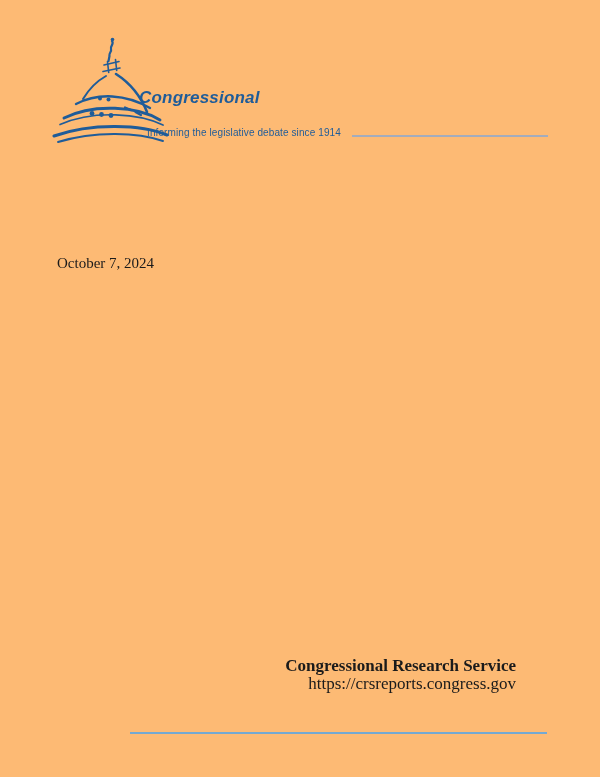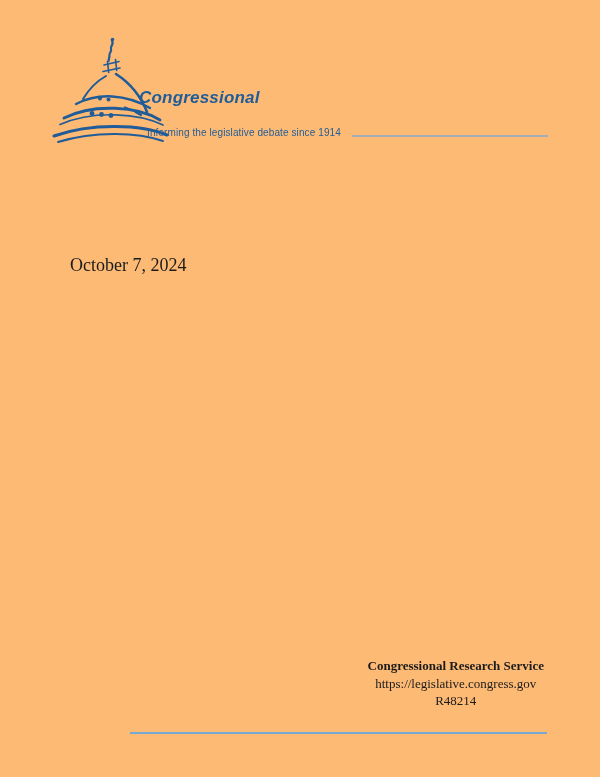--- a/index.html
+++ b/index.html
@@ -59,36 +59,36 @@
     width: 470px;
     color: #1b1b1b;
     font-family: "Liberation Serif", serif;
     font-weight: bold;
     font-size: 20px;
     line-height: 32px;
   }
   .title span { display: block; }
   .report-date {
     position: absolute;
-    left: 70px;
+    left: 57px;
     top: 255px;
     color: #1b1b1b;
     font-family: "Liberation Serif", serif;
-    font-size: 18px;
+    font-size: 15px;
   }
 
   
   .footer-right {
     position: absolute;
-    right: 56px;
+    right: 84px;
     top: 657px;
-    text-align: center;
+    text-align: right;
     color: #1b1b1b;
     font-family: "Liberation Serif", serif;
-    font-size: 13px;
+    font-size: 17px;
     line-height: 17.5px;
   }
   .footer-right .org { font-weight: bold; }
 
   
   .footer-left {
     position: absolute;
     left: 48px;
     top: 707px;
     color: #2471B5;
@@ -146,19 +146,18 @@
       <div>Congressional</div>
     </div>
     <div class="logo-tagline">Informing the legislative debate since 1914</div>
     <div class="header-rule"></div>
   </div>
 
   <div class="report-date">October 7, 2024</div>
 
   <div class="footer-right">
     <div class="org">Congressional Research Service</div>
-    <div>https://legislative.congress.gov</div>
-    <div>R48214</div>
+    <div>https://crsreports.congress.gov</div>
   </div>
 
   <div class="footer-rule"></div>
 
 </div>
 
 </body></html>

